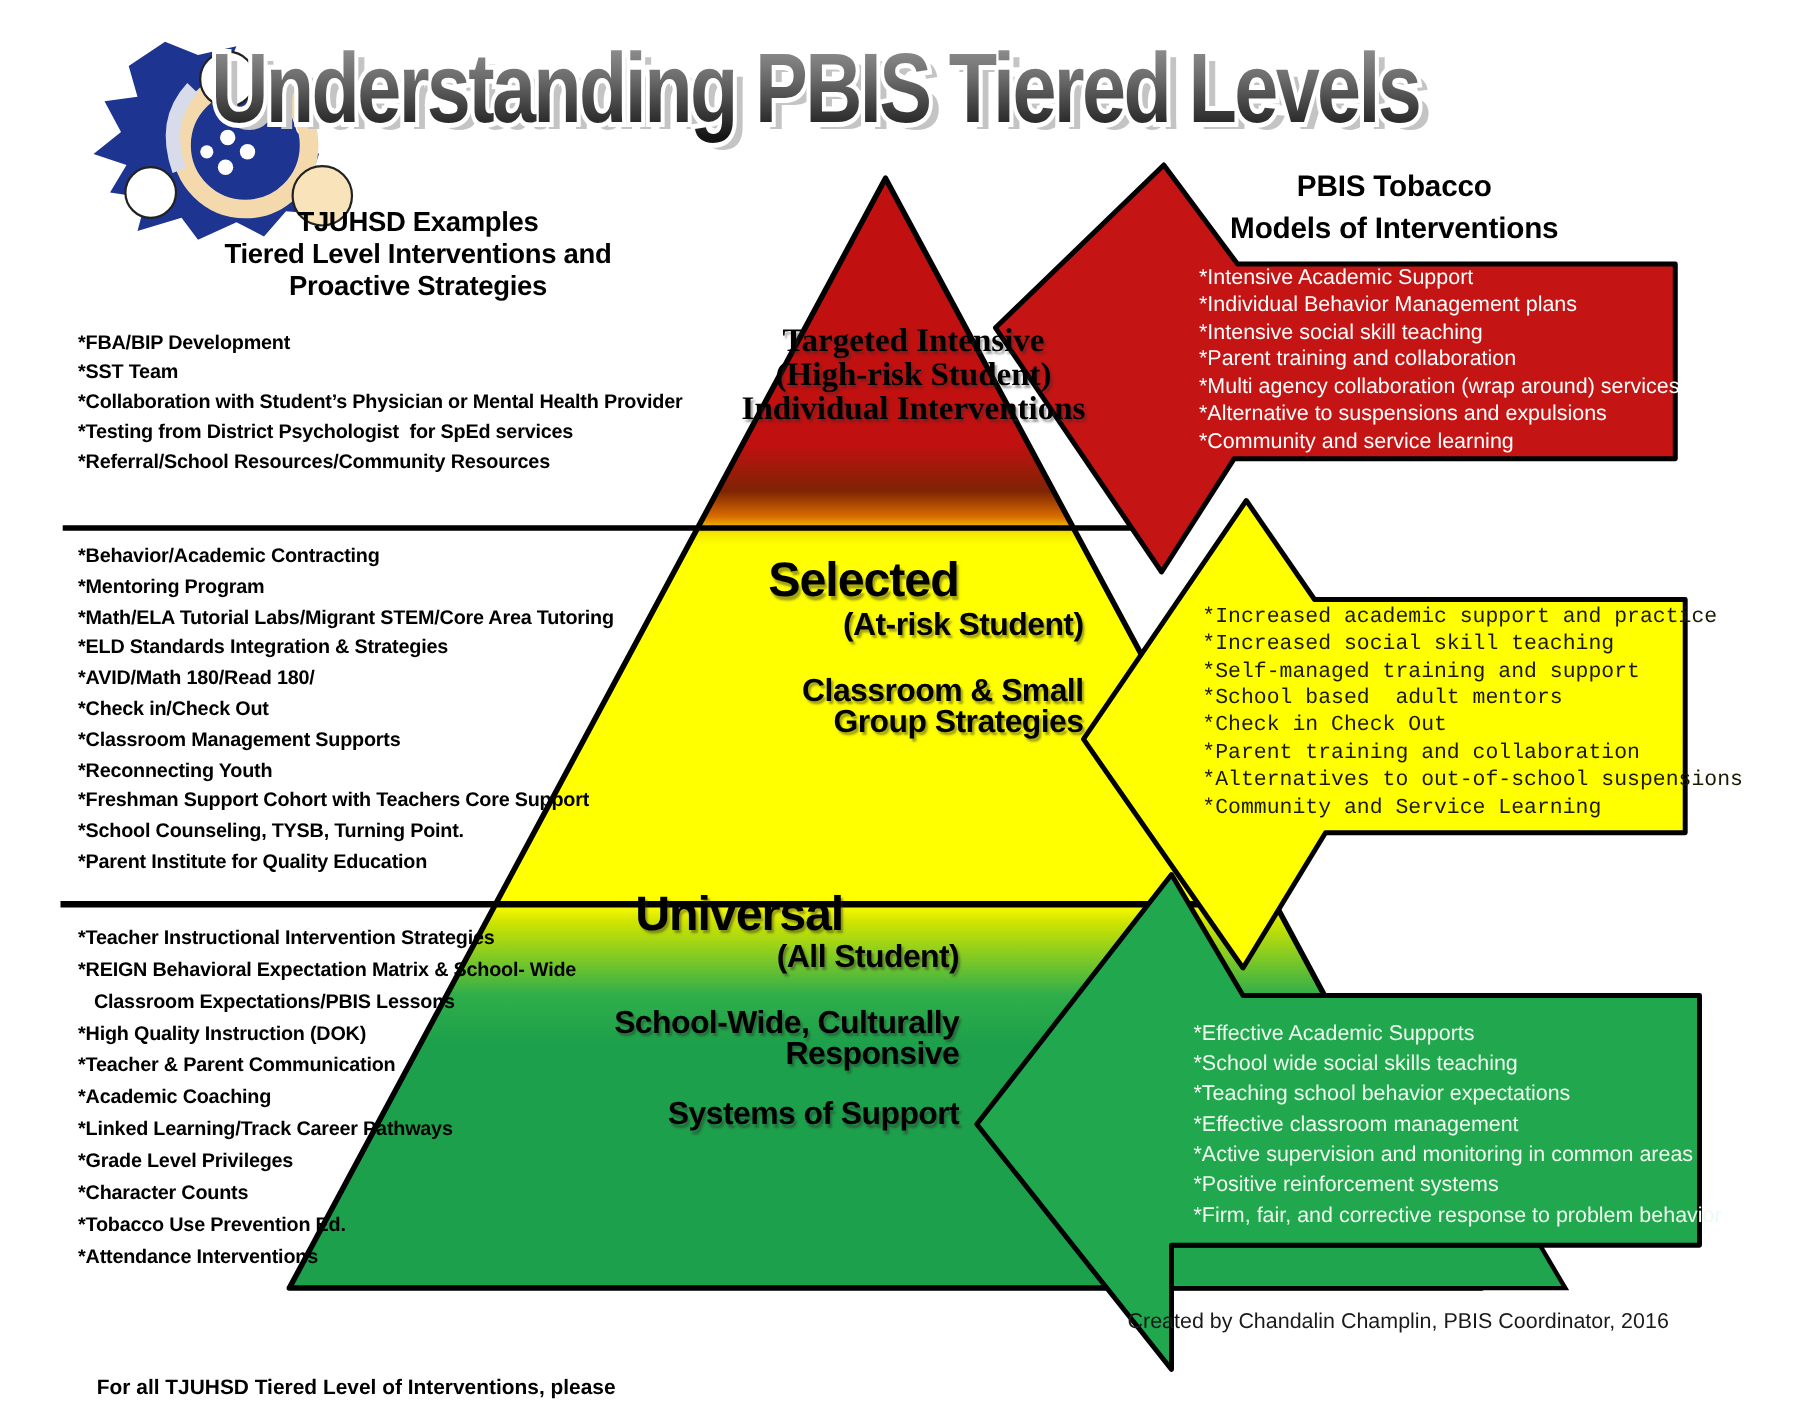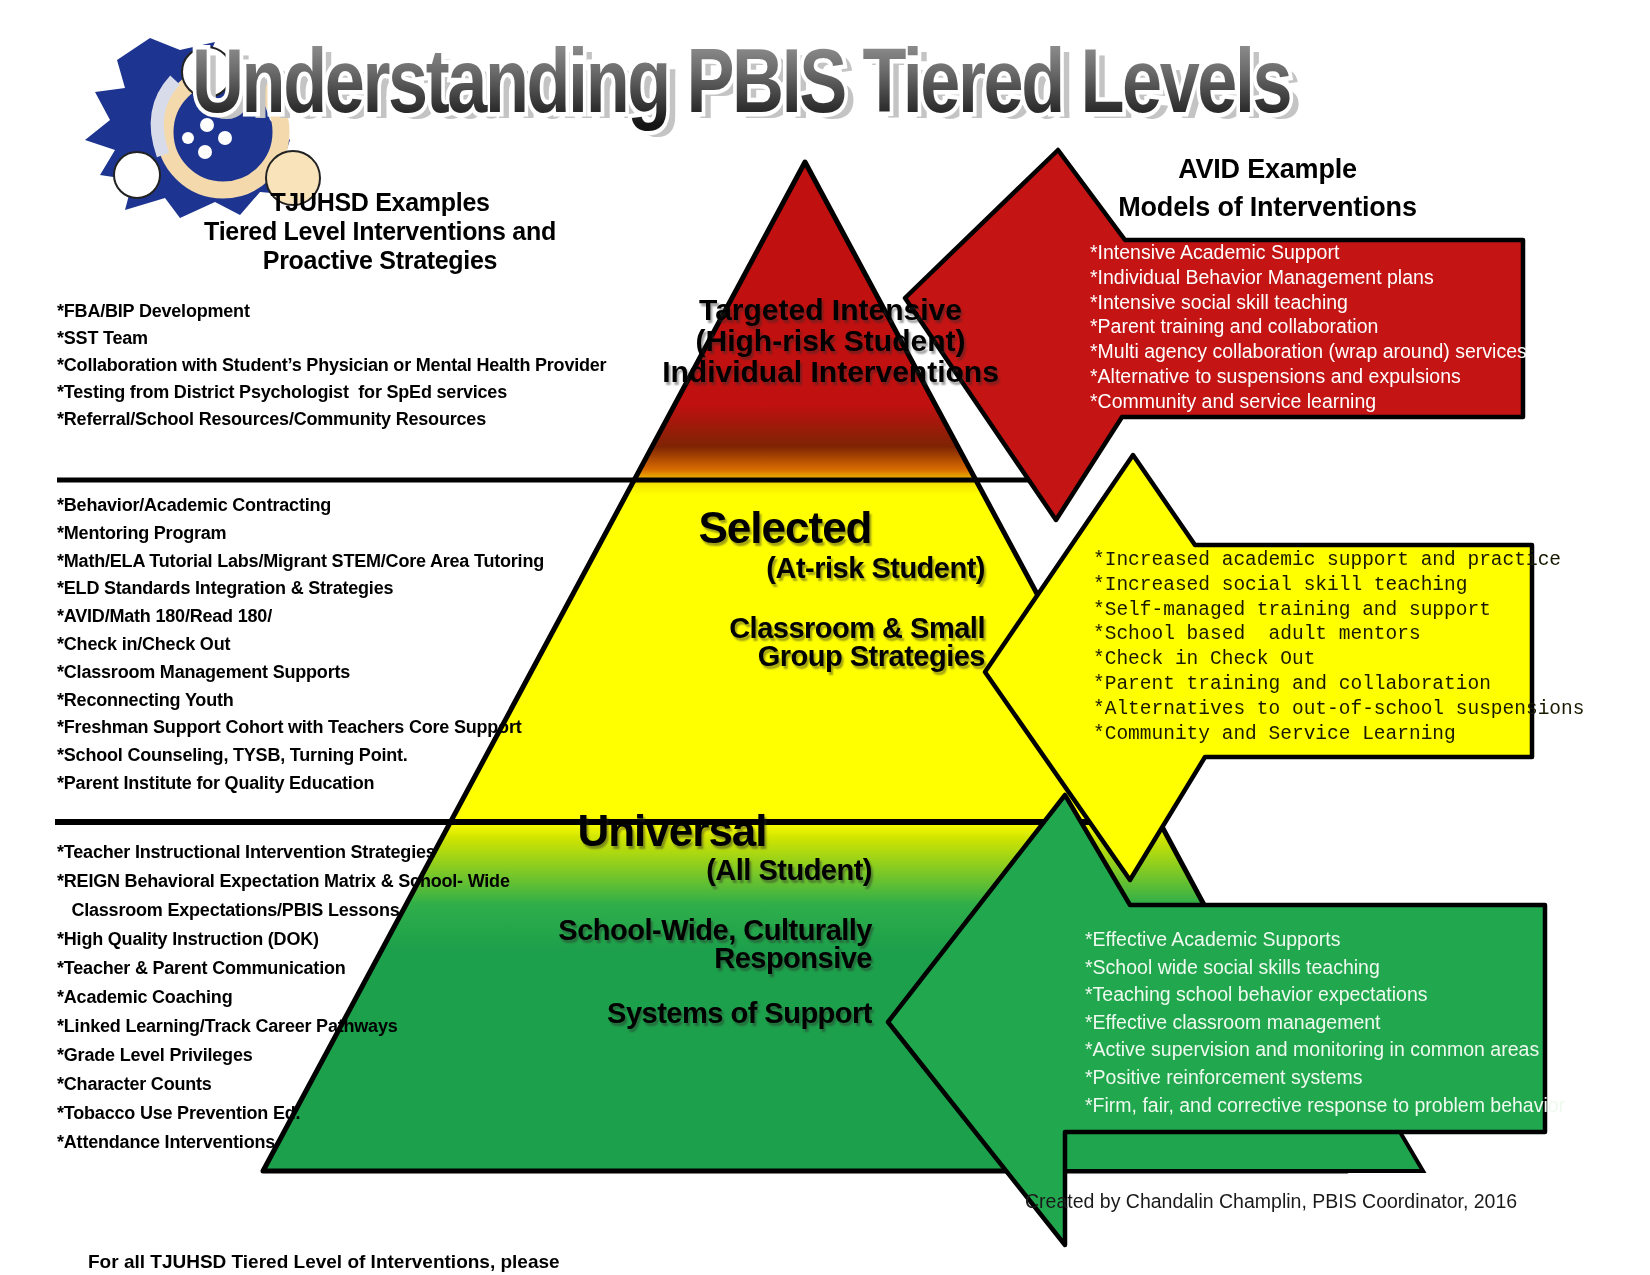--- a/index.html
+++ b/index.html
@@ -22,36 +22,36 @@
 
   
   .lheader{left:100px;top:188px;width:560px;text-align:center;
            font-weight:bold;font-size:25px;line-height:29px;letter-spacing:-.3px;}
   .rheader{left:1010px;top:150px;width:515px;text-align:center;
            font-weight:bold;font-size:27px;line-height:38px;letter-spacing:-.2px;}
 
   
   .blist{position:absolute;left:57px;font-weight:bold;font-size:18px;
          letter-spacing:-.2px;color:#000;}
-  .blist .li{white-space:pre;}
+  .blist .li{white-space:pre;margin-left:14px;}
   .blk1{top:298px;line-height:27px;}
   .blk2{top:492px;line-height:27.8px;}
   .blk3{top:838px;line-height:29px;}
 
   
   .rlist{position:absolute;font-size:19.5px;line-height:24.8px;font-weight:400;}
   .rlist .li{white-space:pre;}
   .red-list{left:1090px;top:240px;color:#ffffff;}
   .yellow-list{left:1093px;top:548px;color:#191900;font-family:Liberation Mono, monospace;}
   .green-list{left:1085px;top:926px;color:#effaef;line-height:27.6px;}
 
   
   .ptxt{position:absolute;text-align:center;font-weight:bold;color:#000;
         text-shadow:2px 3px 2px rgba(45,45,45,.45);}
-  .tier3-label{left:628px;top:294px;width:405px;font-size:30px;line-height:31px;}
+  .tier3-label{left:628px;top:294px;width:405px;font-size:30px;line-height:31px;font-family:Liberation Serif, serif;}
   .big{font-size:44px;letter-spacing:-1px;}
   .mid{font-size:29px;letter-spacing:-.5px;text-align:right;}
 
   .footer-note{left:88px;top:1248px;width:520px;font-weight:bold;font-size:19px;line-height:27px;}
   .credit{left:1025px;top:1190px;width:520px;font-size:19.5px;color:#1a1a1a;}
 </style>
 </head>
 <body>
 
 <div class="stage">
@@ -111,21 +111,21 @@
     <div class="title-txt t-main">Understanding PBIS Tiered Levels</div>
   </div>
 
   <div class="abs lheader">
       <div class="li">TJUHSD Examples</div>
       <div class="li">Tiered Level Interventions and</div>
       <div class="li">Proactive Strategies</div>
     </div>
 
   <div class="abs rheader">
-      <div class="li">AVID Example</div>
+      <div class="li">PBIS Tobacco</div>
       <div class="li">Models of Interventions</div>
     </div>
 
   <div class="blist blk1">
       <div class="li">*FBA/BIP Development</div>
       <div class="li">*SST Team</div>
       <div class="li">*Collaboration with Student’s Physician or Mental Health Provider</div>
       <div class="li">*Testing from District Psychologist  for SpEd services</div>
       <div class="li">*Referral/School Resources/Community Resources</div>
     </div>

